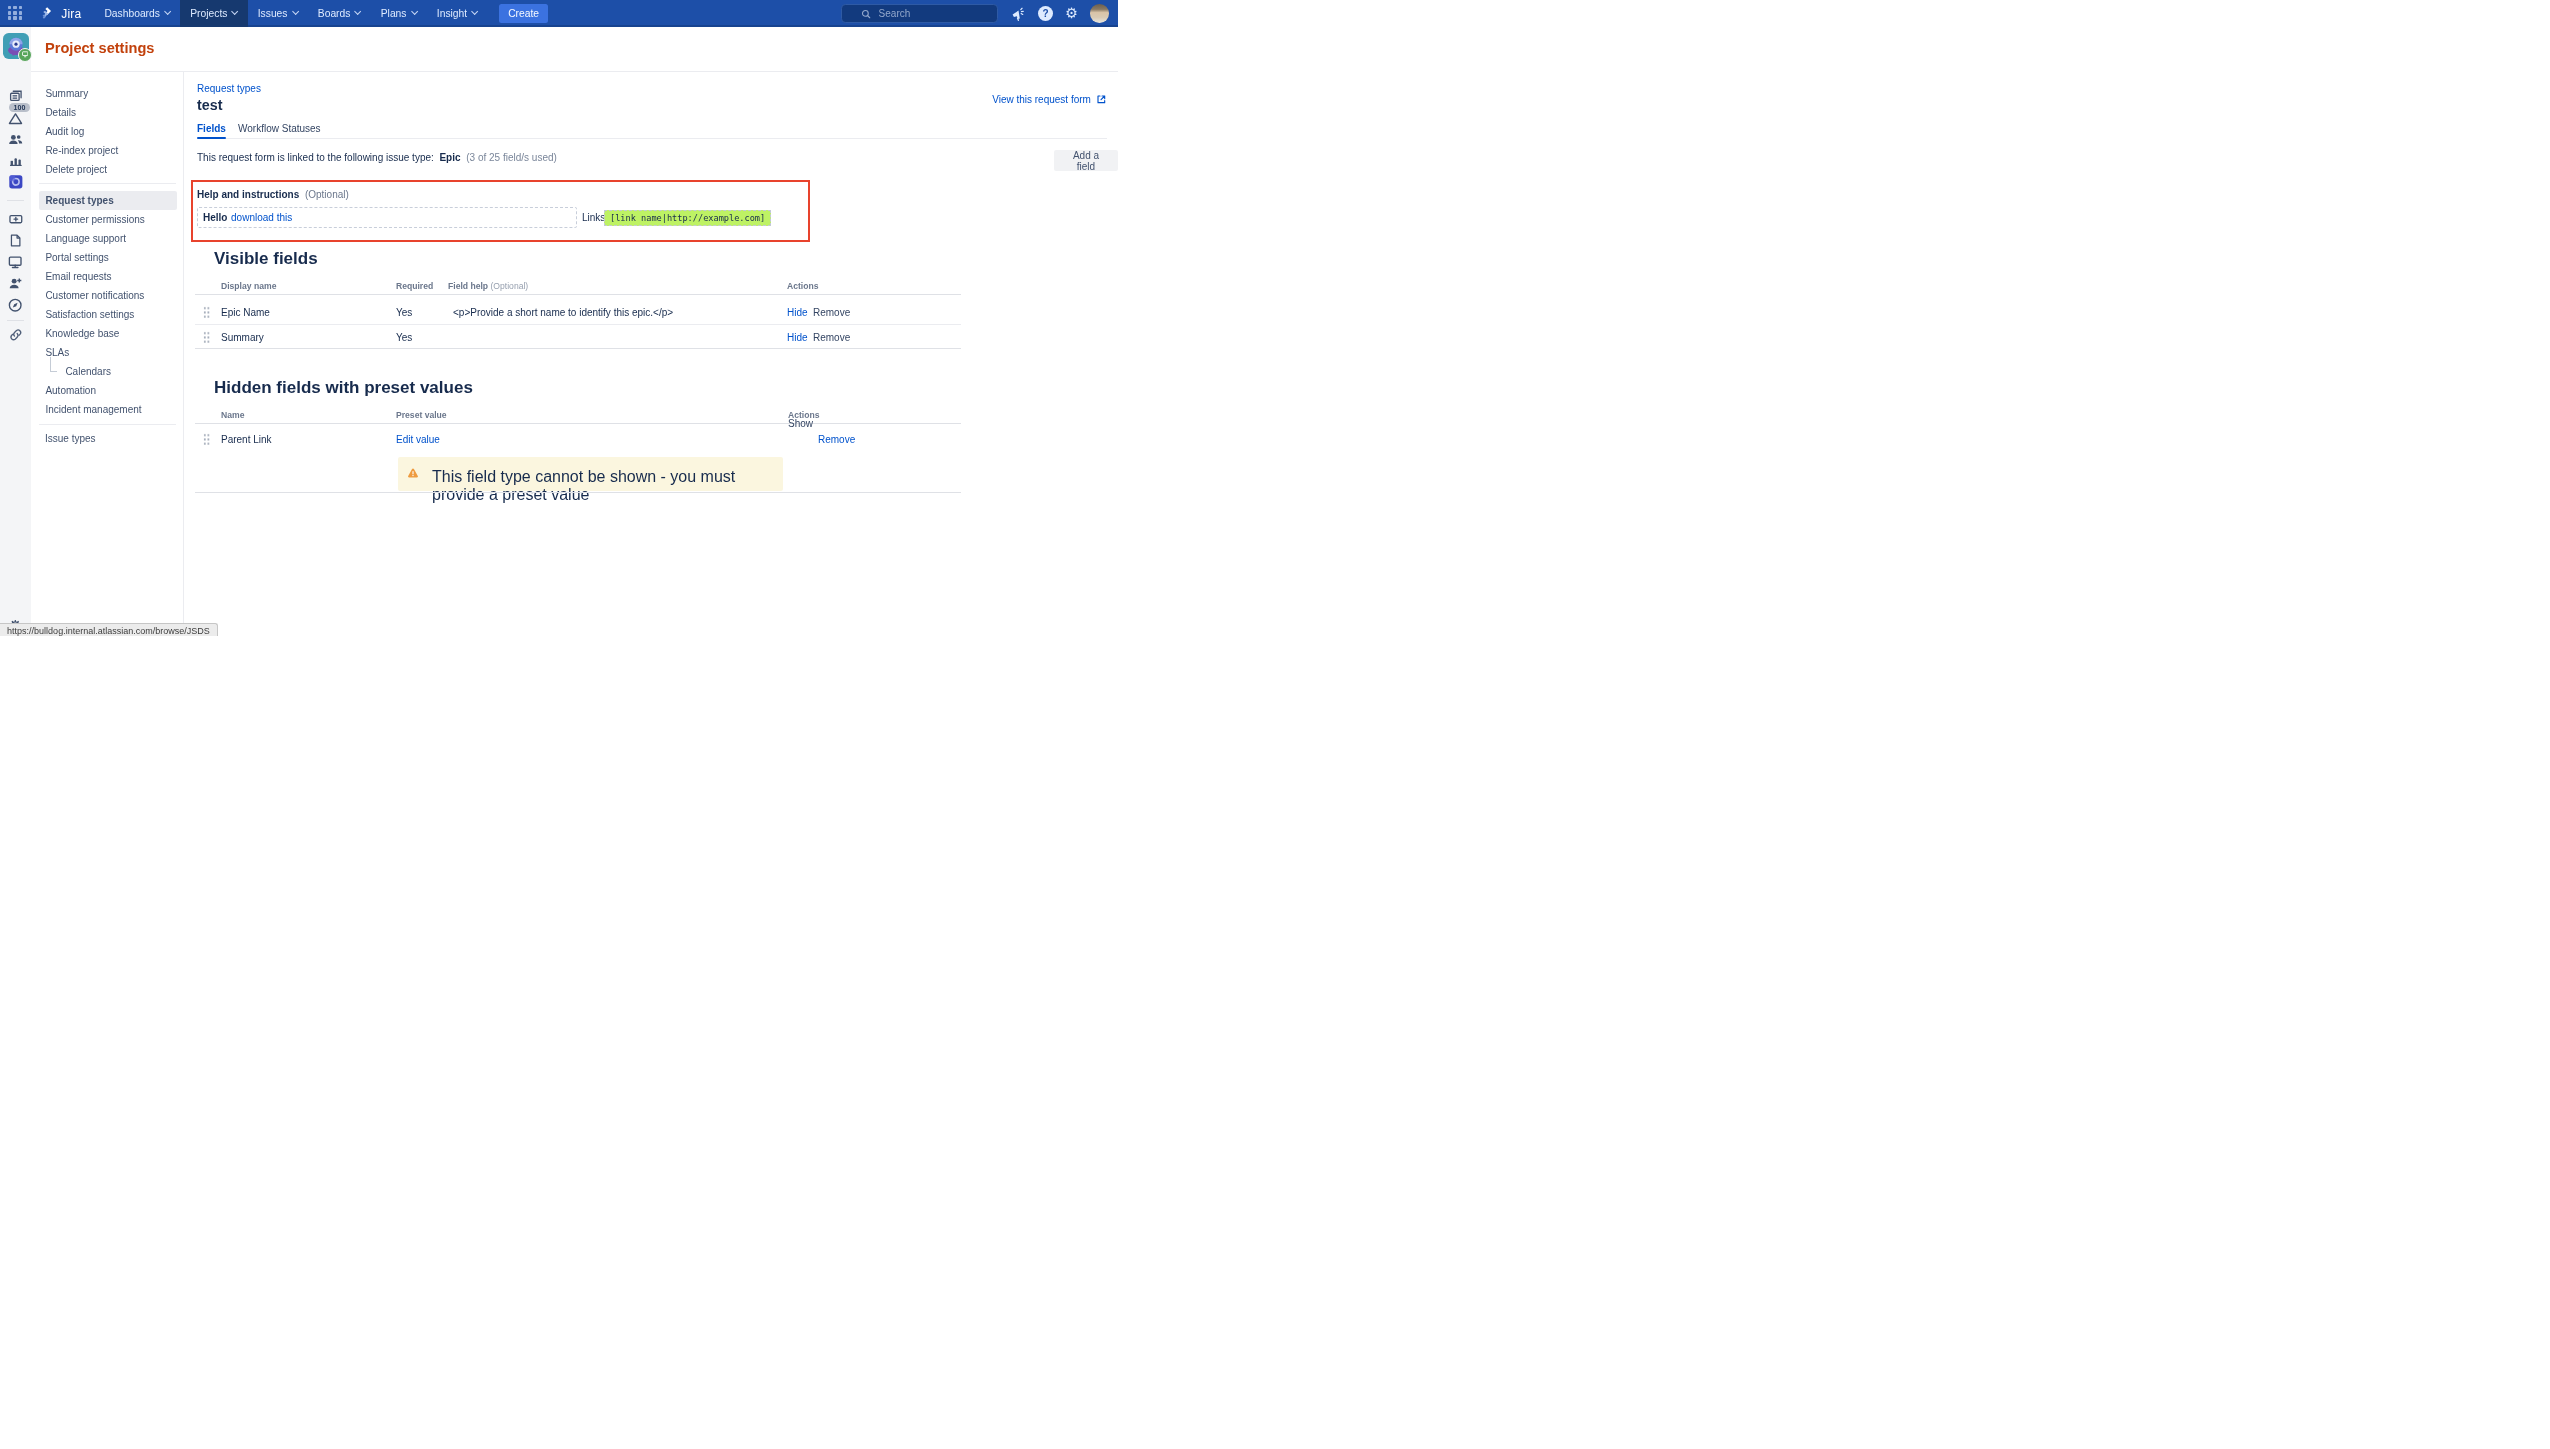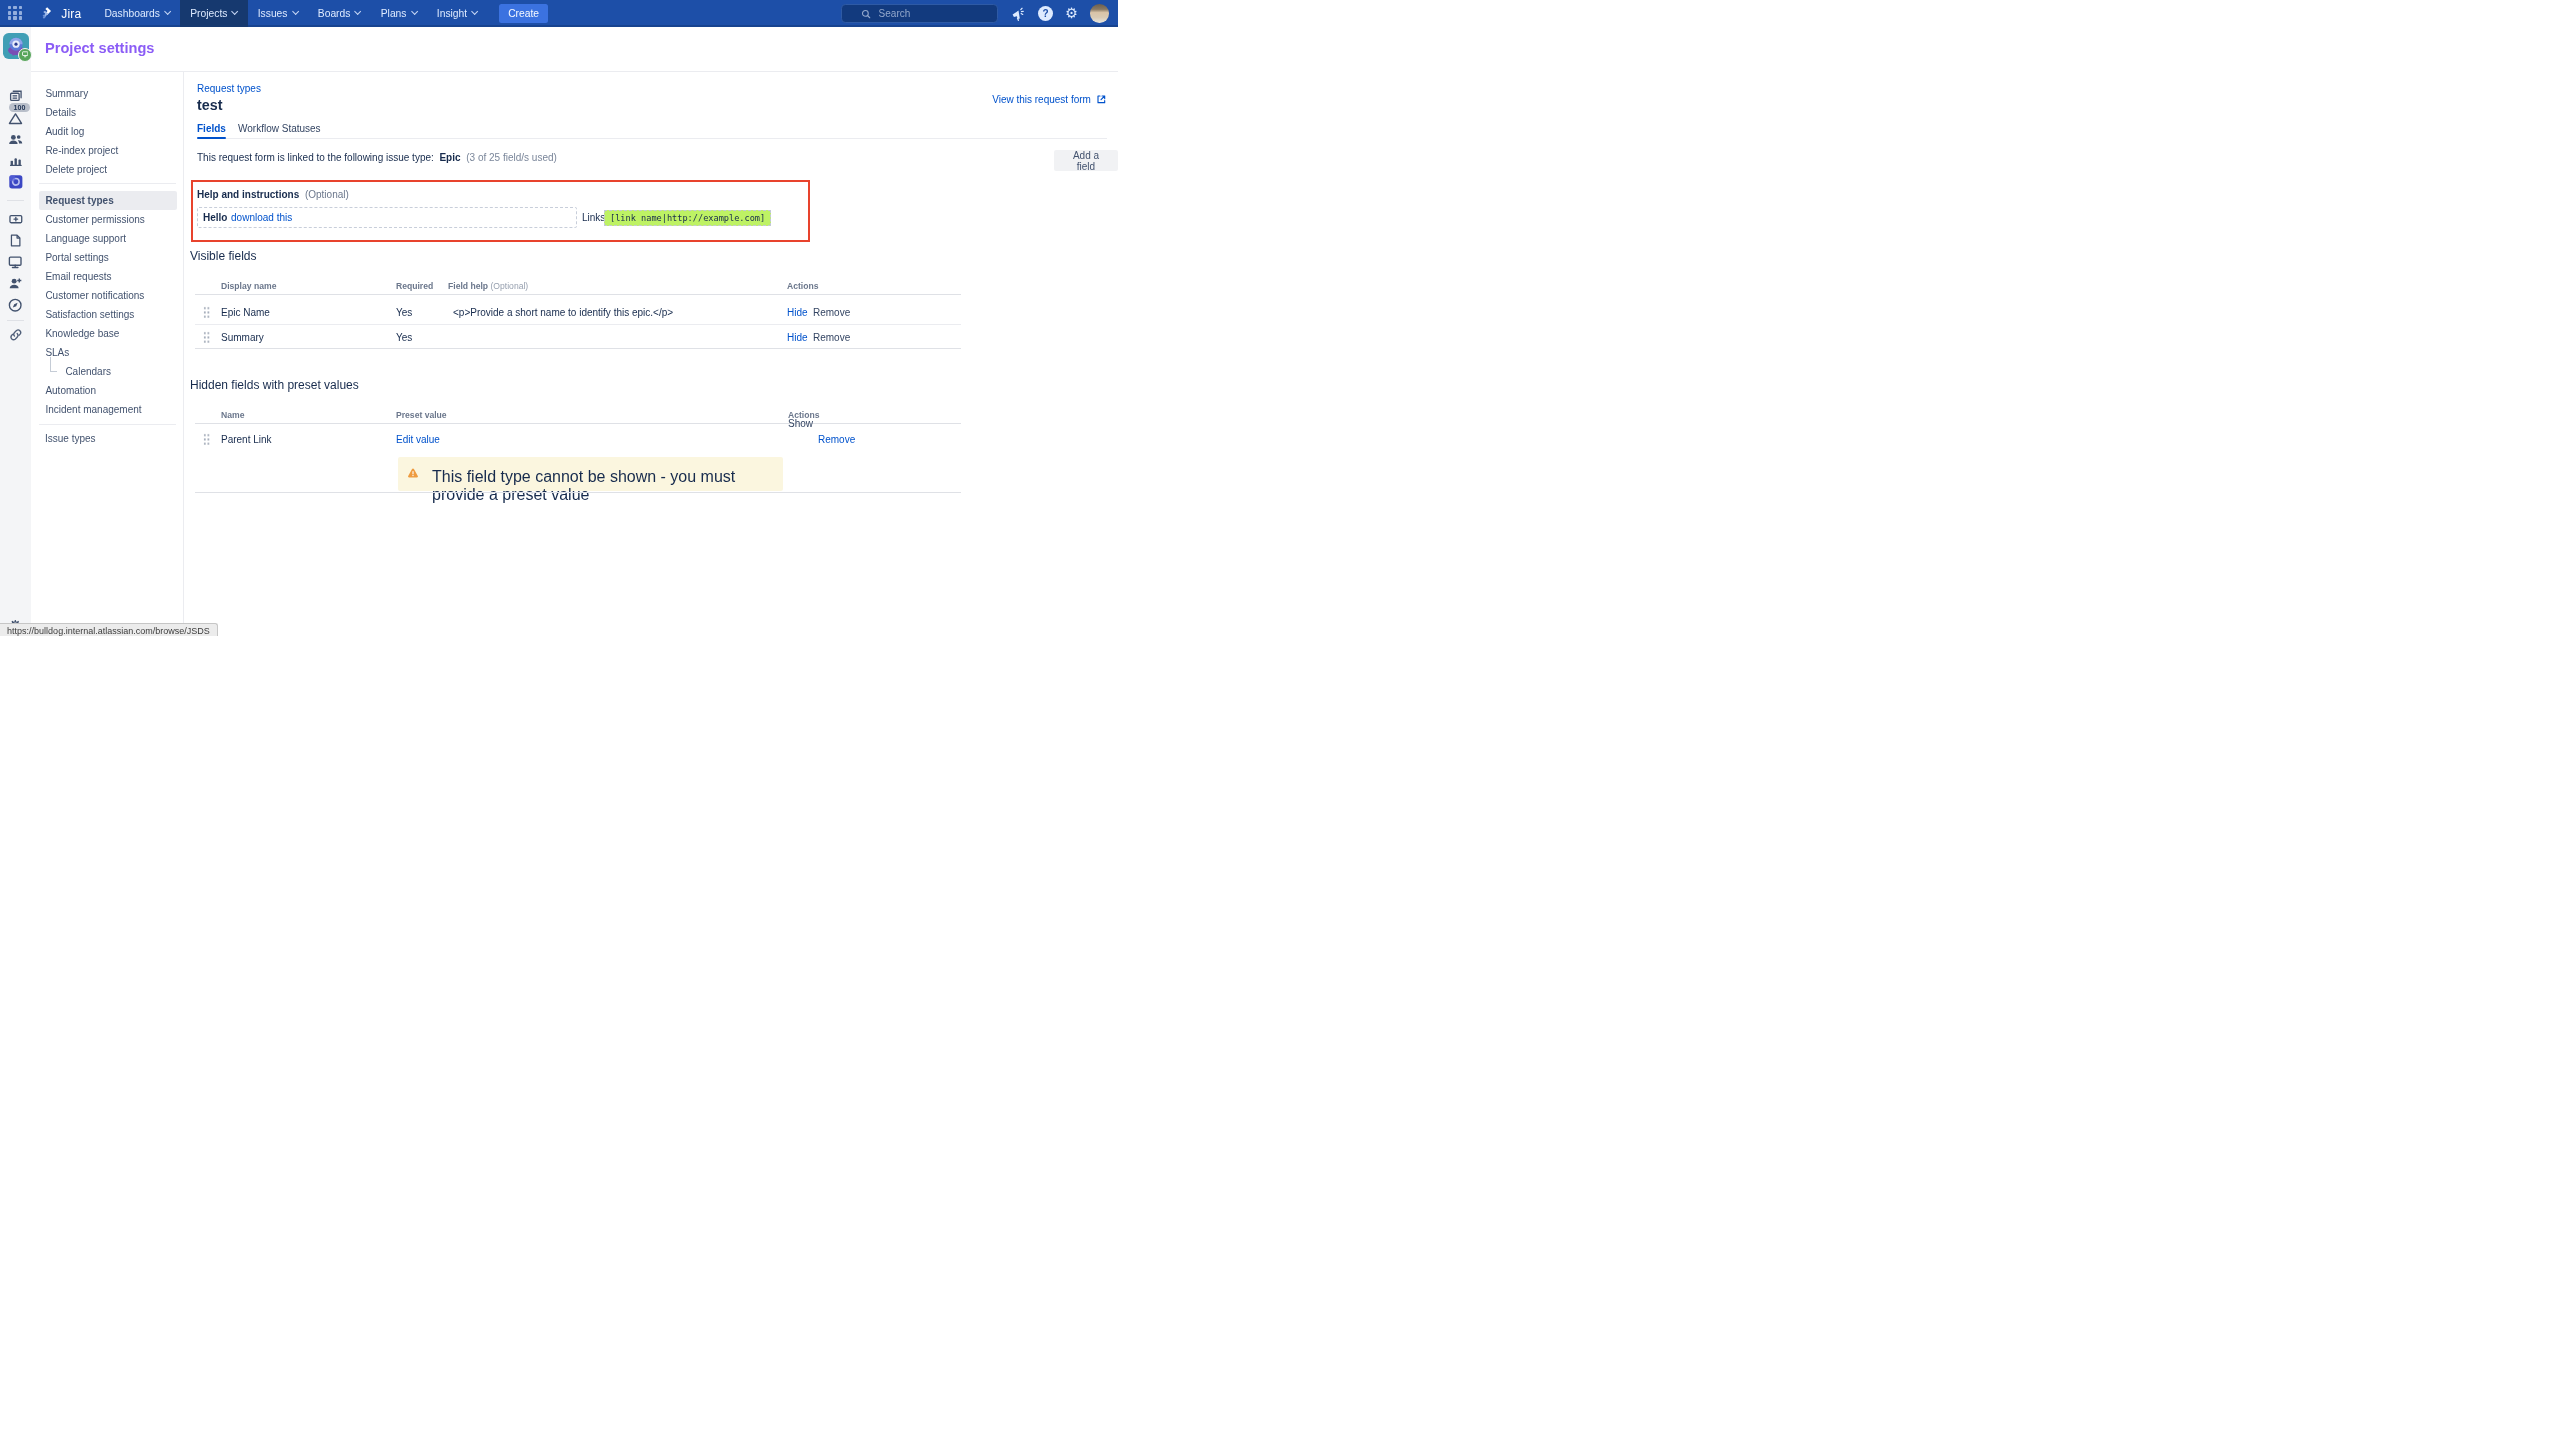--- a/index.html
+++ b/index.html
@@ -38,21 +38,21 @@
   .rail .ric{position:absolute;left:0;width:31px;display:flex;justify-content:center;cursor:pointer;}
   .rail-divider{position:absolute;left:7.1px;width:17px;height:1.4px;background:#DFE1E6;}
   .proj-avatar{position:absolute;left:2.9px;top:5.7px;width:26px;height:26px;border-radius:5.7px;background:#3F9EB5;cursor:pointer;}
   .proj-badge{position:absolute;right:-2.9px;bottom:-2.9px;width:12px;height:12px;border-radius:50%;
     background:#57A55A;border:1.4px solid #F4F5F7;display:flex;align-items:center;justify-content:center;}
   .badge-100{position:absolute;left:9.3px;top:76px;background:#B9BFCA;color:#253858;font-size:7.1px;font-weight:700;
     border-radius:5.7px;padding:0.7px 4.3px;z-index:2;}
   .rail-gear{font-family:"DejaVu Sans",sans-serif;font-size:15px;line-height:15px;color:#42526E;}
 
   
-  .page-title{position:absolute;left:45px;top:40px;font-size:14.6px;font-weight:600;color:#8b5cf6;}
+  .page-title{position:absolute;left:45px;top:40px;font-size:14.6px;font-weight:600;color:#c2410c;}
   .hdiv{position:absolute;left:31px;top:71px;width:1087px;height:1.4px;background:#EBECF0;}
   .vdiv{position:absolute;left:183px;top:71px;width:1.4px;height:565px;background:#EBECF0;}
   .side-list{position:absolute;left:39px;width:138px;}
   .side-item{height:19px;line-height:19px;padding-left:6.4px;font-size:10px;color:#42526E;cursor:pointer;
     white-space:nowrap;border-radius:2.1px;}
   .side-item.selected{background:#EBECF0;font-weight:700;}
   .side-item.indent{padding-left:26.4px;position:relative;}
   .side-item.indent::before{content:"";position:absolute;left:10.7px;top:-5px;width:6.4px;height:14.3px;
     border-left:1.1px solid #C5CCD6;border-bottom:1.1px solid #C5CCD6;}
   .side-div{position:absolute;left:39px;width:137px;height:1.1px;background:#EBECF0;}
@@ -82,21 +82,21 @@
   .help-title{position:absolute;left:197px;top:189px;font-size:10px;font-weight:700;color:#172B4D;}
   .help-title .muted{font-weight:400;color:#6B778C;margin-left:2.9px;}
   .help-field{position:absolute;left:197px;top:207px;width:380px;height:21.4px;border:1.1px dashed #C8CEDA;
     border-radius:2.1px;box-sizing:border-box;display:flex;align-items:center;padding:0 5px;font-size:10px;cursor:text;}
   .help-field .b{font-weight:700;color:#172B4D;}
   .help-field .lnk{color:#0052CC;margin-left:3.6px;cursor:pointer;}
   .links-label{position:absolute;left:582px;top:212px;font-size:10px;color:#172B4D;}
   .links-code{position:absolute;left:604px;top:210px;background:#bef264;border:0.7px dashed #C3CAD5;
     font-family:"DejaVu Sans Mono",monospace;font-size:8.6px;color:#172B4D;padding:2.1px 5px;cursor:text;}
 
-  .sec-hdr{position:absolute;left:190px;font-size:12px;font-weight:400;color:#172B4D;}
+  .sec-hdr{position:absolute;left:214px;font-size:17px;font-weight:700;color:#172B4D;}
   .col-hdr{position:absolute;font-size:8.6px;font-weight:600;color:#6B778C;}
   .col-hdr .muted{color:#97A0AF;font-weight:400;}
   .tline{position:absolute;left:195px;width:766px;background:#DFE1E6;}
   .tline.thin{background:#EBECF0;}
   .cell{position:absolute;font-size:10px;color:#172B4D;}
   .cell.blue{color:#0052CC;cursor:pointer;}
   .cell.plain{color:#344563;cursor:pointer;}
   .draghandle{position:absolute;width:7.1px;height:12px;cursor:grab;
     background-image:radial-gradient(circle,#A5ADBA 0.9px,transparent 1.1px);background-size:3.6px 4.3px;}
   .warnbox{position:absolute;left:398px;top:457px;width:385px;height:34px;background:#FBF6DF;border-radius:2.1px;}

